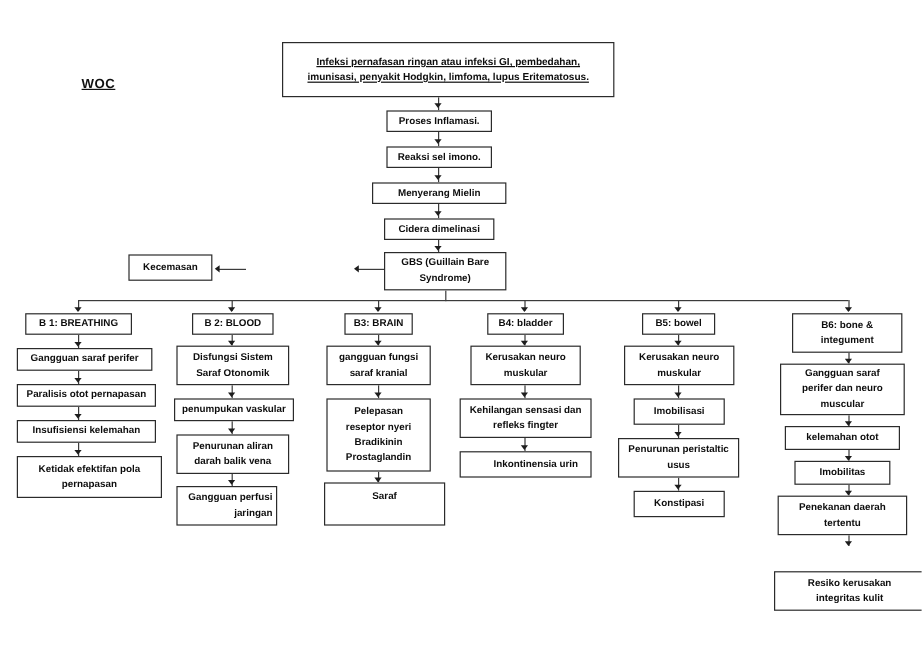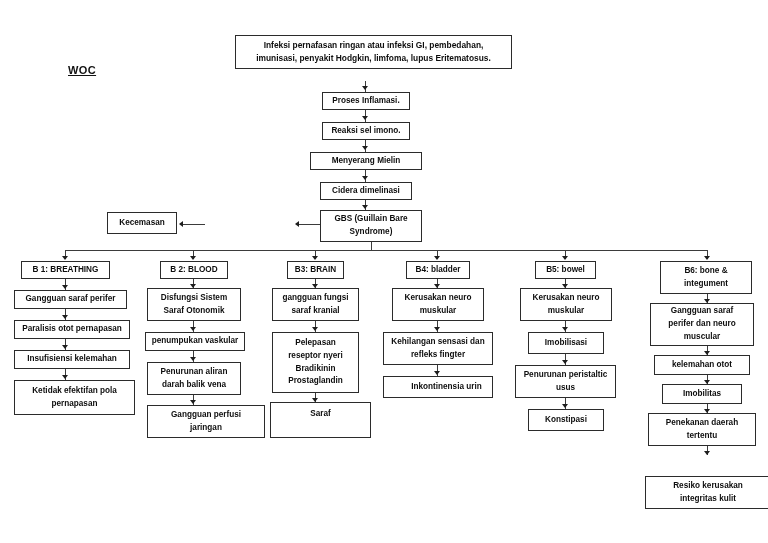--- a/index.html
+++ b/index.html
@@ -71,21 +71,21 @@
     letter-spacing:0.4px;
   }
 </style>
 </head>
 <body>
 
 <div id="canvas">
 
   <div id="woc" style="left:68px;top:64px;">WOC</div>
 
-  <div class="node big" style="left:235px;top:35px;width:277px;height:34px;">
+  <div class="node big" style="left:235px;top:35px;width:277px;height:46px;text-decoration:underline;">
     <span class="txt">Infeksi pernafasan ringan atau infeksi GI, pembedahan,
 imunisasi, penyakit Hodgkin, limfoma, lupus Eritematosus.</span>
   </div>
   <div class="vline" style="left:365px;top:81px;height:11px;"></div>
   <div class="arrow-d" style="left:362px;top:86px;"></div>
 
   <div class="node" style="left:322px;top:92px;width:88px;height:18px;">
     <span class="txt">Proses Inflamasi.</span>
   </div>
   <div class="vline" style="left:365px;top:110px;height:12px;"></div>
@@ -192,21 +192,21 @@
   <div class="vline" style="left:193px;top:351px;height:11px;"></div>
   <div class="arrow-d" style="left:190px;top:357px;"></div>
 
   <div class="node" style="left:147px;top:362px;width:94px;height:33px;">
     <span class="txt">Penurunan aliran
 darah balik vena</span>
   </div>
   <div class="vline" style="left:193px;top:395px;height:10px;"></div>
   <div class="arrow-d" style="left:190px;top:400px;"></div>
 
-  <div class="node" style="left:147px;top:405px;width:118px;height:33px;">
+  <div class="node" style="left:147px;top:405px;width:84px;height:33px;text-align:right;">
     <span class="txt">Gangguan perfusi
 jaringan</span>
   </div>
 
   <div class="node" style="left:287px;top:261px;width:57px;height:18px;">
     <span class="txt">B3: BRAIN</span>
   </div>
   <div class="vline" style="left:315px;top:279px;height:9px;"></div>
   <div class="arrow-d" style="left:312px;top:284px;"></div>
 

